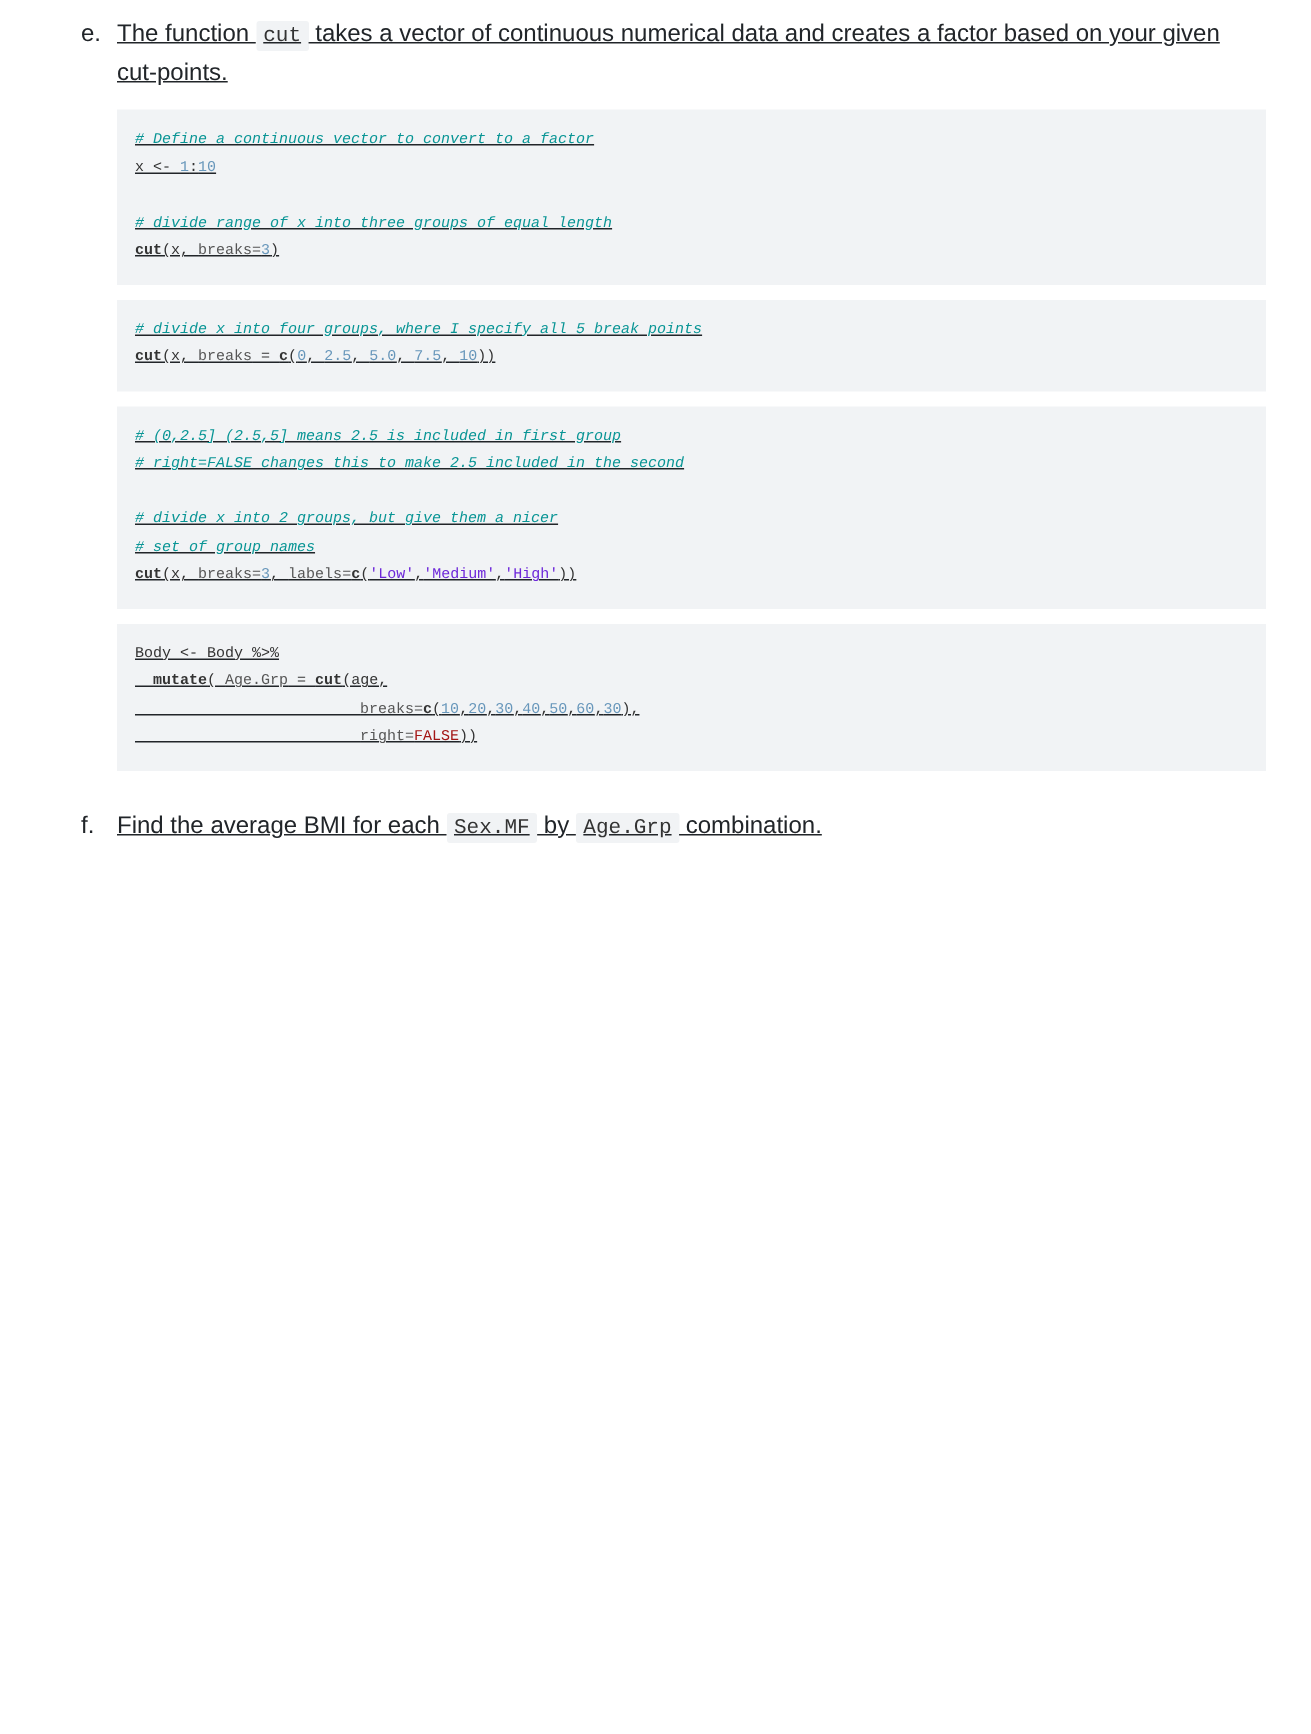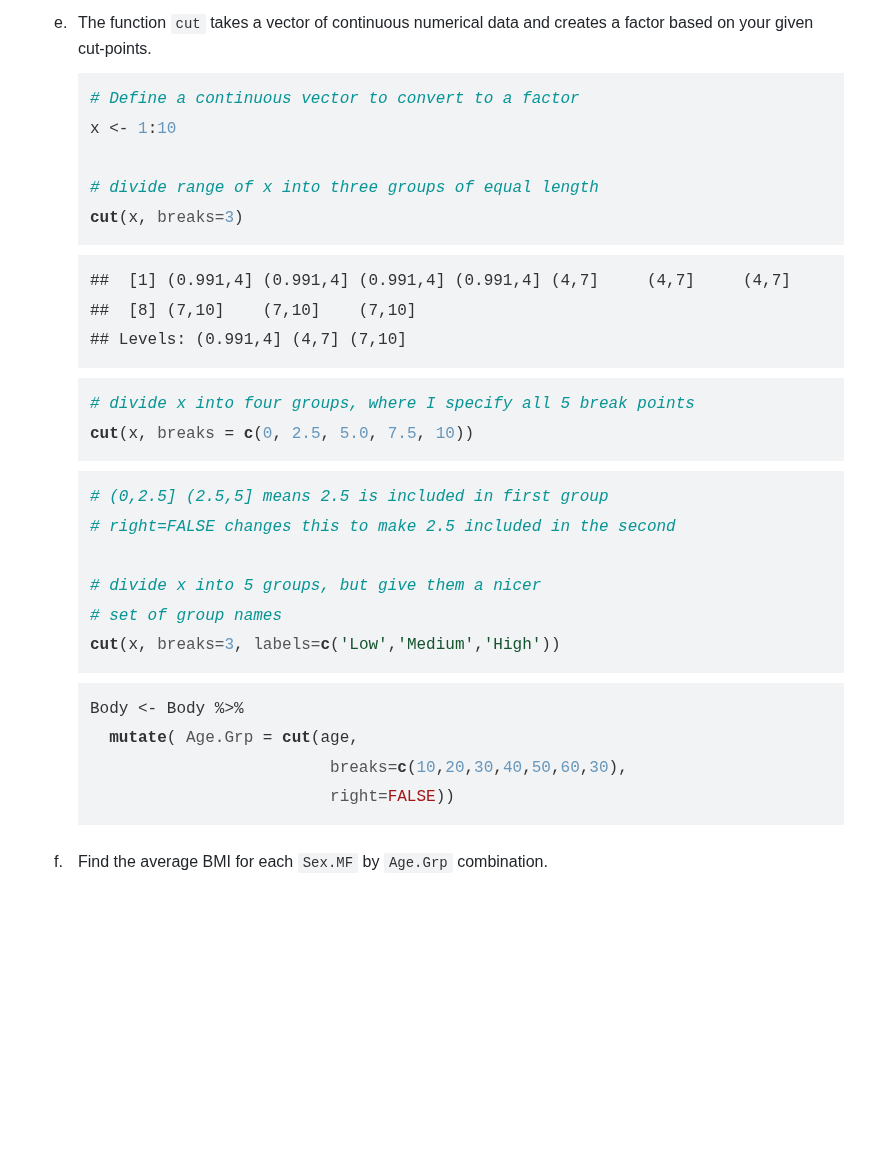--- a/index.html
+++ b/index.html
@@ -20,80 +20,78 @@
     }
     .list-marker {
       width: 24px;
       flex-shrink: 0;
       text-align: left;
       margin-left: 34px;
     }
     .list-content {
       flex: 1;
       margin-right: 10px;
+      text-decoration: underline;
     }
     .para {
       margin: 0 0 12px 0;
     }
     pre.code {
       background: #f1f3f5;
       padding: 12px;
       margin: 10px 0;
       font-family: "SFMono-Regular", Consolas, "Liberation Mono", Menlo, monospace;
-      font-size: 16px;
+      font-size: 10px;
       line-height: 1.85;
       white-space: pre;
       overflow-x: auto;
       color: #333;
     }
     code.inline {
       background: #f1f3f5;
       padding: 2px 5px;
       font-family: "SFMono-Regular", Consolas, "Liberation Mono", Menlo, monospace;
       font-size: 14px;
       color: #333;
       border-radius: 2px;
     }
     .cm { color: #099595; font-style: italic; }
     .kw { color: #333; font-weight: bold; }
     .num { color: #6897bb; }
     .arg { color: #555; }
-    .str { color: #14532d; }
+    .str { color: #6d28d9; }
     .const { color: #a31515; text-align: right; }
     .op { color: #333; }
   </style>
 </head>
 <body>
 
 <div class="list-item">
   <div class="list-marker">e.</div>
   <div class="list-content">
 
     <p class="para">
       <span>The function </span><code class="inline">cut</code><span> takes a vector of continuous numerical data and creates a factor based on your given cut-points.</span>
     </p>
 
 <pre class="code"><span class="cm"># Define a continuous vector to convert to a factor</span>
 <span>x &lt;- </span><span class="num">1</span><span class="op">:</span><span class="num">10</span>
 
 <span class="cm"># divide range of x into three groups of equal length</span>
 <span class="kw">cut</span><span>(x, </span><span class="arg">breaks=</span><span class="num">3</span><span>)</span></pre>
 
-<pre class="code">##  [1] (0.991,4] (0.991,4] (0.991,4] (0.991,4] (4,7]     (4,7]     (4,7]    
-##  [8] (7,10]    (7,10]    (7,10]   
-## Levels: (0.991,4] (4,7] (7,10]</pre>
 
 <pre class="code"><span class="cm"># divide x into four groups, where I specify all 5 break points</span>
 <span class="kw">cut</span><span>(x, </span><span class="arg">breaks</span><span> = </span><span class="kw">c</span><span>(</span><span class="num">0</span><span>, </span><span class="num">2.5</span><span>, </span><span class="num">5.0</span><span>, </span><span class="num">7.5</span><span>, </span><span class="num">10</span><span>))</span></pre>
 
 
 <pre class="code"><span class="cm"># (0,2.5] (2.5,5] means 2.5 is included in first group</span>
 <span class="cm"># right=FALSE changes this to make 2.5 included in the second</span>
 
-<span class="cm"># divide x into 5 groups, but give them a nicer</span>
+<span class="cm"># divide x into 2 groups, but give them a nicer</span>
 <span class="cm"># set of group names</span>
 <span class="kw">cut</span><span>(x, </span><span class="arg">breaks=</span><span class="num">3</span><span>, </span><span class="arg">labels=</span><span class="kw">c</span><span>(</span><span class="str">'Low'</span><span>,</span><span class="str">'Medium'</span><span>,</span><span class="str">'High'</span><span>))</span></pre>
 
 
 
 <pre class="code"><span>Body &lt;- Body %&gt;%</span>
 <span>  </span><span class="kw">mutate</span><span>( </span><span class="arg">Age.Grp</span><span> = </span><span class="kw">cut</span><span>(age,</span>
 <span>                         </span><span class="arg">breaks=</span><span class="kw">c</span><span>(</span><span class="num">10</span><span>,</span><span class="num">20</span><span>,</span><span class="num">30</span><span>,</span><span class="num">40</span><span>,</span><span class="num">50</span><span>,</span><span class="num">60</span><span>,</span><span class="num">30</span><span>),</span>
 <span>                         </span><span class="arg">right=</span><span class="const">FALSE</span><span>))</span></pre>
 

